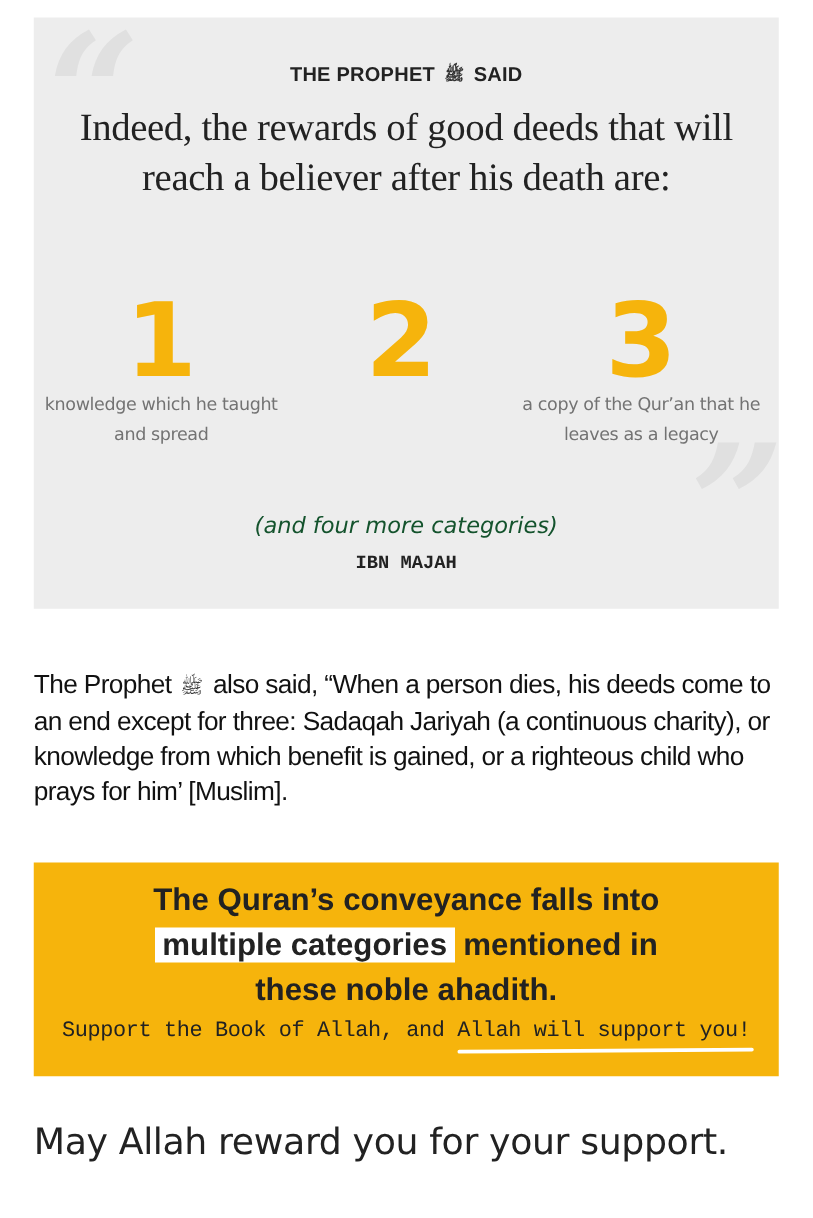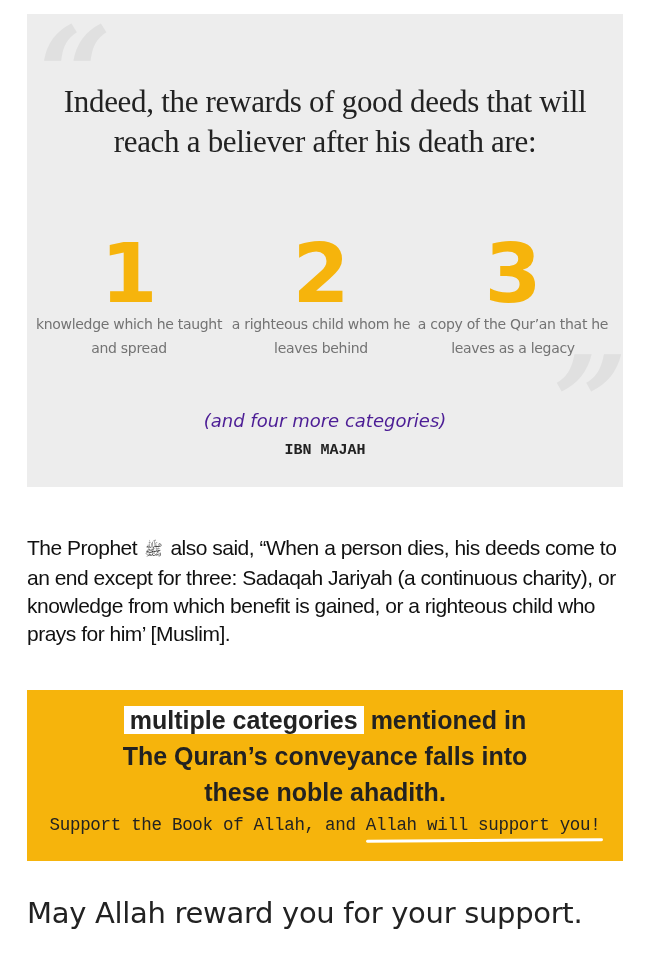--- a/index.html
+++ b/index.html
@@ -36,21 +36,21 @@
       font-family: "DejaVu Sans", sans-serif; font-weight: bold; font-size: 82px;
       line-height: 76px; color: #f6b40c; height: 76px;
     }
     .item .desc {
       margin-top: 0; font-family: "DejaVu Sans", sans-serif; font-size: 14px;
       line-height: 24px; color: #737373; letter-spacing: -0.3px;
     }
 
     .more {
       position: absolute; top: 396px; left: 0; width: 100%; text-align: center;
-      font-family: "DejaVu Sans", sans-serif; font-style: italic; font-size: 18px; color: #4c1d95;
+      font-family: "DejaVu Sans", sans-serif; font-style: italic; font-size: 18px; color: #14532d;
     }
     .source {
       position: absolute; top: 428px; left: 0; width: 100%; text-align: center;
       font-family: Liberation Mono, monospace; font-weight: bold; font-size: 15px; color: #222;
     }
 
     .body-text {
       position: absolute; top: 534px; left: 27px; width: 600px;
       font-family: "Liberation Sans", sans-serif; font-size: 21px; line-height: 28px;
       color: #111; letter-spacing: -0.5px;
@@ -84,46 +84,50 @@
       color: #222; letter-spacing: -0.3px; white-space: nowrap;
     }
   </style>
 </head>
 <body>
 
 <div class="quote-card">
   <div class="qmark open">“</div>
   <div class="qmark close">”</div>
 
+  <div class="eyebrow">
+    <span>THE PROPHET</span>
+    <span class="pbuh">ﷺ</span>
+    <span>SAID</span>
+  </div>
 
   <div class="headline">Indeed, the rewards of good deeds that will reach a believer after his death are:</div>
 
   <div class="items">
     <div class="item">
       <div class="num">1</div>
       <div class="desc">knowledge which he taught and spread</div>
     </div>
     <div class="item">
       <div class="num">2</div>
-      <div class="desc">a righteous child whom he leaves behind</div>
     </div>
     <div class="item">
       <div class="num">3</div>
       <div class="desc">a copy of the Qur’an that he leaves as a legacy</div>
     </div>
   </div>
 
   <div class="more">(and four more categories)</div>
   <div class="source">IBN MAJAH</div>
 </div>
 
 <p class="body-text"><span>The Prophet</span> <span class="pbuh">ﷺ</span> <span>also said, “When a person dies, his deeds come to an end except for three: Sadaqah Jariyah (a continuous charity), or knowledge from which benefit is gained, or a righteous child who prays for him’ [Muslim].</span></p>
 
 <div class="cta">
   <div class="bold-lines">
+    <div>The Quran’s conveyance falls into</div>
     <div><span class="highlight">multiple categories</span> <span>mentioned in</span></div>
-    <div>The Quran’s conveyance falls into</div>
     <div>these noble ahadith.</div>
   </div>
   <div class="support"><span>Support the Book of Allah, and </span><span class="underline">Allah will support you!</span></div>
 </div>
 
 <div class="footer-text">May Allah reward you for your support.</div>
 
 </body></html>

